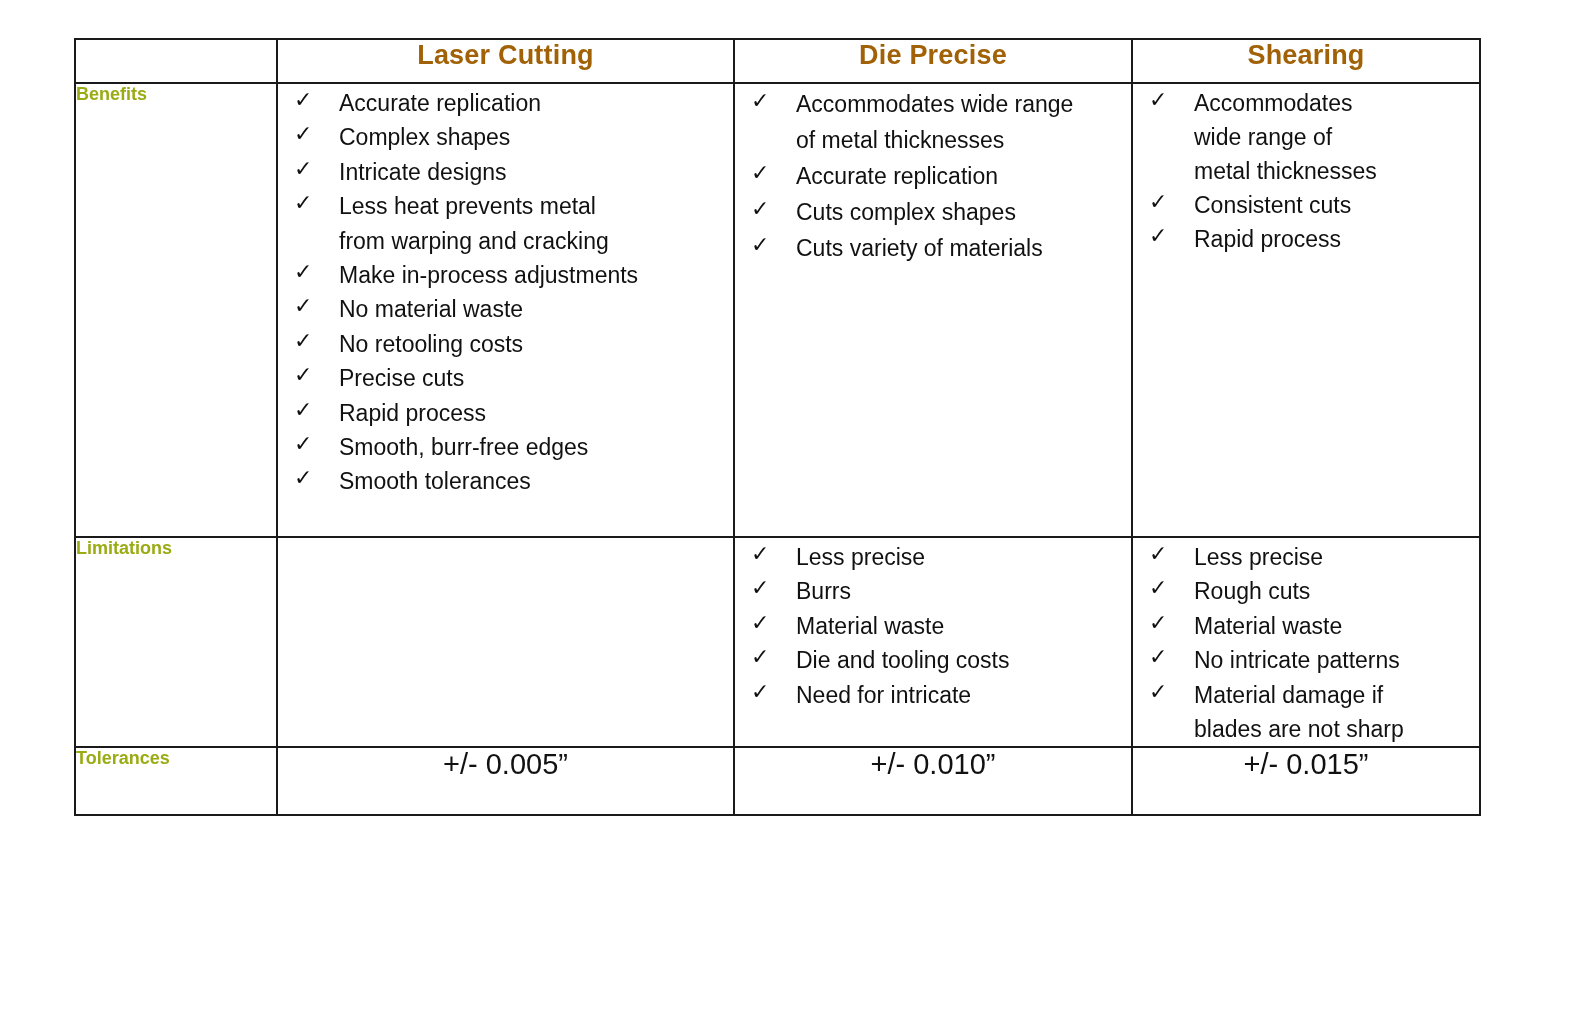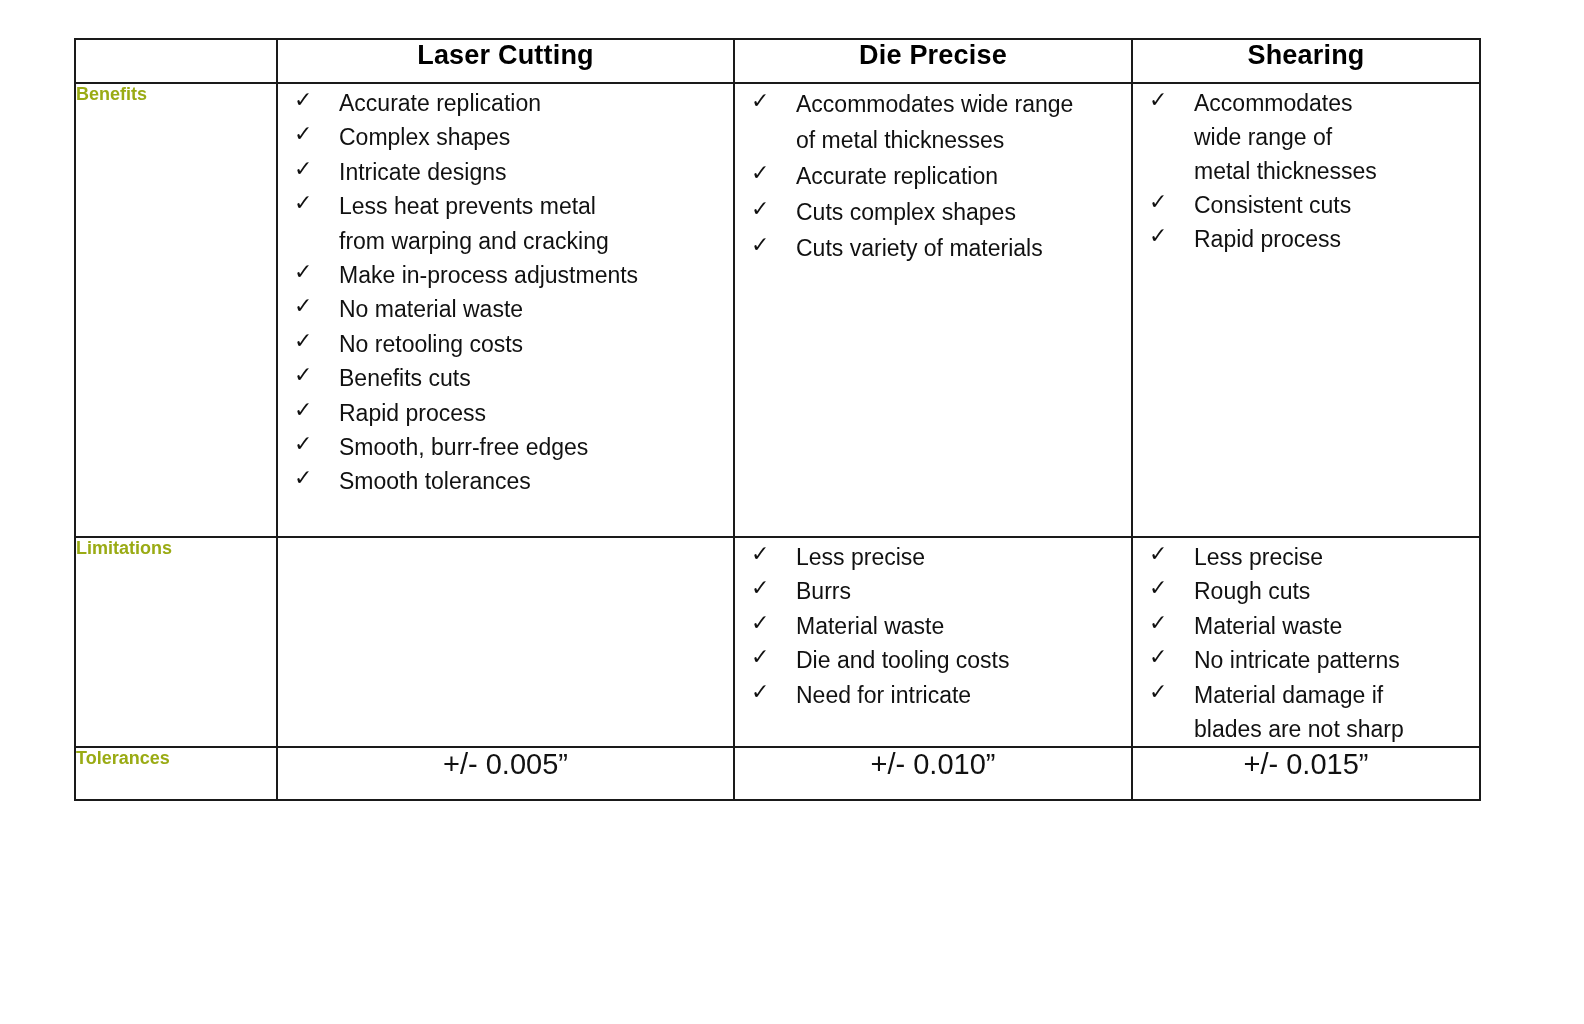--- a/index.html
+++ b/index.html
@@ -5,22 +5,22 @@
     html, body { margin:0; padding:0; background:#ffffff; }
     body { width:1584px; height:1024px; position:relative; overflow:hidden;
            font-family:"Liberation Sans", sans-serif; color:#111; }
     table.cmp { position:absolute; left:74px; top:38px; border-collapse:collapse;
                 table-layout:fixed; width:1405px; }
     table.cmp td, table.cmp th { border:2px solid #1a1a1a; padding:0; vertical-align:top; }
     col.c0 { width:202px; } col.c1 { width:457px; } col.c2 { width:398px; } col.c3 { width:348px; }
     tr.hdr { height:44px; }
     tr.benefits { height:454px; }
     tr.limits { height:207px; }
-    tr.tol { height:53px; }
-    th.colh { color:#000000; font-weight:bold; font-size:27px; text-align:center;
+    tr.tol { height:68px; }
+    th.colh { color:#a16207; font-weight:bold; font-size:27px; text-align:center;
               vertical-align:middle; letter-spacing:0.2px; padding-top:2px; }
     td.rowh { color:#9aab14; font-weight:bold; font-size:18px; padding:8px 0 0 14px; }
     td.tolrow { text-align:center; vertical-align:middle; font-size:29px; }
     ul.chk { list-style:none; margin:0; padding:2px 0 0 0; }
     ul.chk li { position:relative; padding-left:61px; font-size:23px; line-height:34.4px; }
     ul.chk li .ck { position:absolute; left:16px; top:-3px; font-size:22px;
                     font-family:"DejaVu Sans", sans-serif; }
     td.dc ul.chk li, td.sh ul.chk li { line-height:36px; }
     td.sh ul.chk li { line-height:34px; }
     td.limits-c ul.chk li { line-height:34.4px; }
@@ -47,21 +47,21 @@
     <td class="rowh">Benefits</td>
     <td>
       <ul class="chk">
         <li style="width:310px"><span class="ck">✓</span><span>Accurate replication</span></li>
         <li><span class="ck">✓</span><span>Complex shapes</span></li>
         <li><span class="ck">✓</span><span>Intricate designs</span></li>
         <li style="width:300px"><span class="ck">✓</span><span>Less heat prevents metal from warping and cracking</span></li>
         <li><span class="ck">✓</span><span>Make in-process adjustments</span></li>
         <li><span class="ck">✓</span><span>No material waste</span></li>
         <li><span class="ck">✓</span><span>No retooling costs</span></li>
-        <li><span class="ck">✓</span><span>Benefits cuts</span></li>
+        <li><span class="ck">✓</span><span>Precise cuts</span></li>
         <li><span class="ck">✓</span><span>Rapid process</span></li>
         <li><span class="ck">✓</span><span>Smooth, burr-free edges</span></li>
         <li><span class="ck">✓</span><span>Smooth tolerances</span></li>
       </ul>
     </td>
     <td class="dc">
       <ul class="chk">
         <li style="width:300px"><span class="ck">✓</span><span>Accommodates wide range of metal thicknesses</span></li>
         <li><span class="ck">✓</span><span>Accurate replication</span></li>
         <li><span class="ck">✓</span><span>Cuts complex shapes</span></li>

